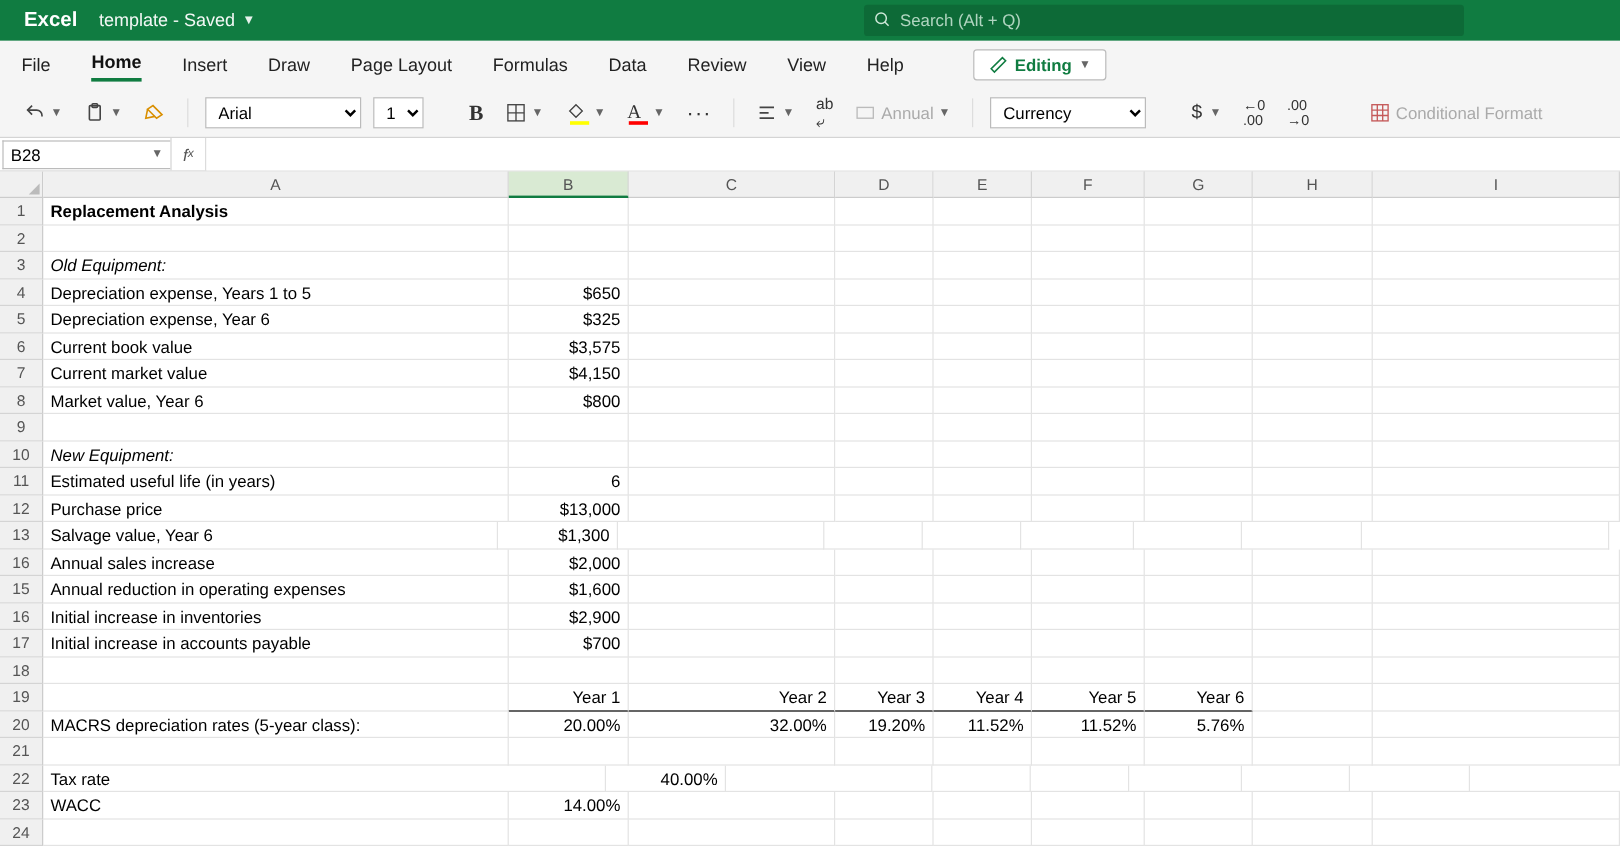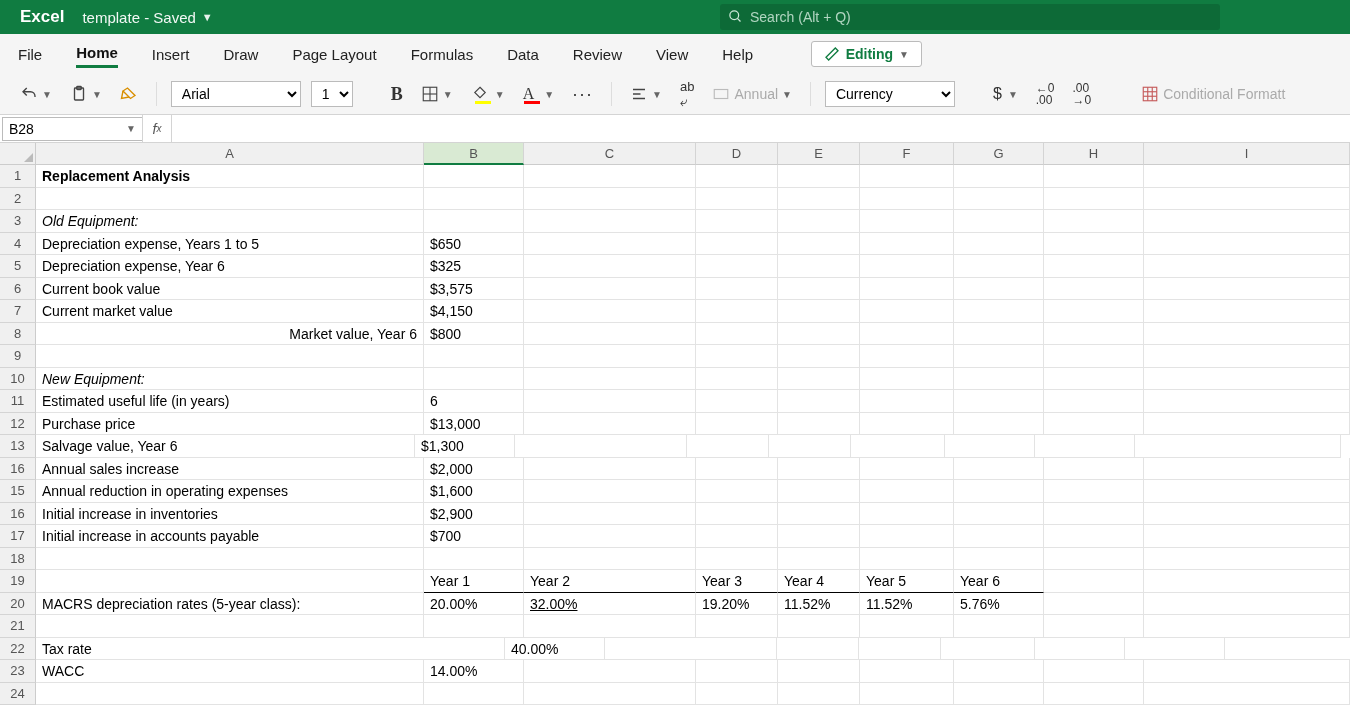--- a/index.html
+++ b/index.html
@@ -46,21 +46,21 @@
 .colheads { position:absolute; left:36px; top:0; height:22px; display:flex; }
 .colhead { background:#f0f0f0; border-right:1px solid #d4d4d4; border-bottom:1px solid #ccc; text-align:center; font-size:13px; color:#555; line-height:22px; }
 .colhead.sel { background:#d9ead3; border-bottom:2px solid #107c41; }
 .rowheads { position:absolute; left:0; top:22px; width:36px; }
 .rowhead { height:22.5px; background:#f0f0f0; border-bottom:1px solid #d4d4d4; border-right:1px solid #ccc; text-align:center; font-size:13px; color:#555; line-height:22.5px; }
 .cells { position:absolute; left:36px; top:22px; }
 .row { display:flex; height:22.5px; }
 .cell { border-right:1px solid #e3e3e3; border-bottom:1px solid #e3e3e3; font-size:14px; padding:0 6px; line-height:22.5px; overflow:hidden; white-space:nowrap; font-family:Arial,sans-serif; }
 .cell.bold { font-weight:700; }
 .cell.italic { font-style:italic; }
-.cell.right { text-align:left; }
+.cell.right { text-align:right; }
 .bunder { border-bottom:1px solid #000 !important; }
 
 
 .cA{width:388px}.cB{width:100px}.cC{width:172px}.cD{width:82px}.cE{width:82px}.cF{width:94px}.cG{width:90px}.cH{width:100px}.cI{width:206px}
 </style>
 </head>
 <body>
 
 <div class="titlebar">
   <span class="app">Excel</span>
@@ -307,21 +307,21 @@
         <div class="cell cB right" style="width: 100px;">$4,150</div>
         <div class="cell cC" style="width: 172px;"></div>
         <div class="cell cD" style="width: 82px;"></div>
         <div class="cell cE" style="width: 82px;"></div>
         <div class="cell cF" style="width: 94px;"></div>
         <div class="cell cG" style="width: 90px;"></div>
         <div class="cell cH" style="width: 100px;"></div>
         <div class="cell cI" style="width: 206px;"></div>
       </div>
       <div class="row">
-        <div class="cell cA" style="width: 388px; text-align: right;">Market value, Year 6</div>
+        <div class="cell cA" style="width: 388px;">Market value, Year 6</div>
         <div class="cell cB right" style="width: 100px;">$800</div>
         <div class="cell cC" style="width: 172px;"></div>
         <div class="cell cD" style="width: 82px;"></div>
         <div class="cell cE" style="width: 82px;"></div>
         <div class="cell cF" style="width: 94px;"></div>
         <div class="cell cG" style="width: 90px;"></div>
         <div class="cell cH" style="width: 100px;"></div>
         <div class="cell cI" style="width: 206px;"></div>
       </div>
       <div class="row">
@@ -441,21 +441,21 @@
         <div class="cell cD right bunder" style="width: 82px;">Year 3</div>
         <div class="cell cE right bunder" style="width: 82px;">Year 4</div>
         <div class="cell cF right bunder" style="width: 94px;">Year 5</div>
         <div class="cell cG right bunder" style="width: 90px;">Year 6</div>
         <div class="cell cH" style="width: 100px;"></div>
         <div class="cell cI" style="width: 206px;"></div>
       </div>
       <div class="row">
         <div class="cell cA" style="width: 388px;">MACRS depreciation rates (5-year class):</div>
         <div class="cell cB right" style="width: 100px;">20.00%</div>
-        <div class="cell cC right" style="width: 172px; text-decoration: underline;">32.00%</div>
+        <div class="cell cC right" style="width: 172px;">32.00%</div>
         <div class="cell cD right" style="width: 82px;">19.20%</div>
         <div class="cell cE right" style="width: 82px;">11.52%</div>
         <div class="cell cF right" style="width: 94px;">11.52%</div>
         <div class="cell cG right" style="width: 90px;">5.76%</div>
         <div class="cell cH" style="width: 100px;"></div>
         <div class="cell cI" style="width: 206px;"></div>
       </div>
       <div class="row">
         <div class="cell cA" style="width: 388px;"></div>
         <div class="cell cB" style="width: 100px;"></div>

